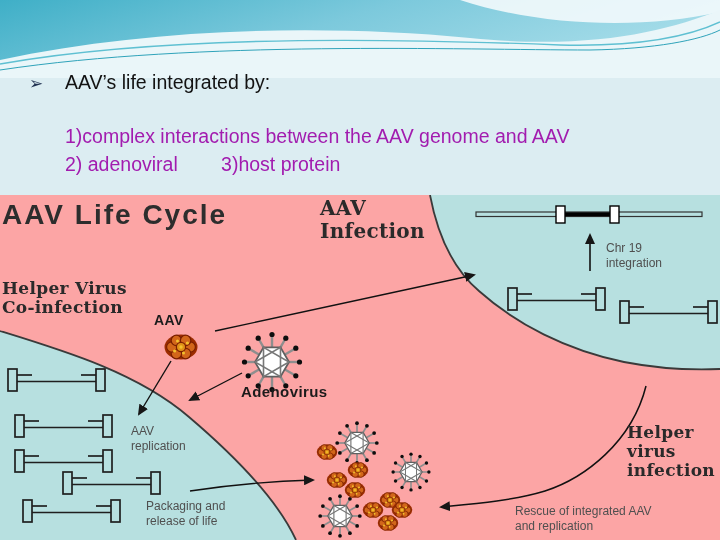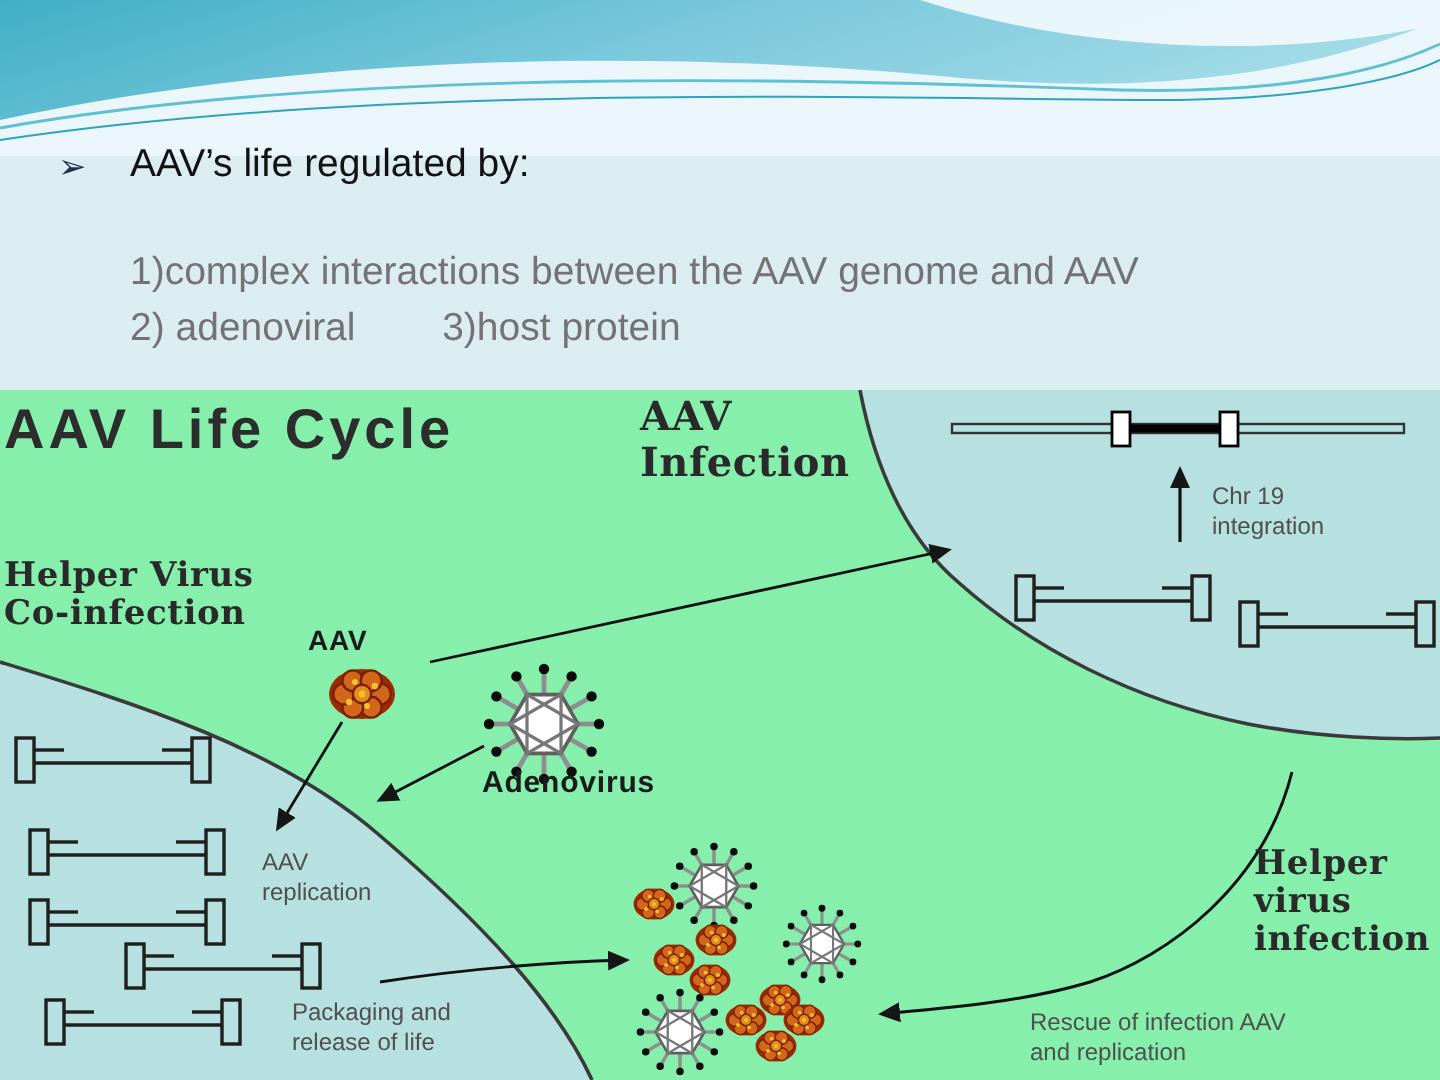--- a/index.html
+++ b/index.html
@@ -2,22 +2,22 @@
 <html><head>
 <meta charset="utf-8">
 <style>
   html,body{margin:0;padding:0;}
   body{width:720px;height:540px;overflow:hidden;background:#dcedf2;font-family:"Liberation Sans",sans-serif;}
   .slide{position:relative;width:720px;height:540px;background:#dcedf2;}
   .header-wave{position:absolute;top:0;left:0;width:720px;height:78px;}
   .bullet-block{position:absolute;left:0;top:70px;width:720px;}
   .bullet-marker{position:absolute;left:29px;top:5px;font-size:17px;color:#1f3050;line-height:1;}
   .bullet-heading{position:absolute;left:65px;top:1px;font-size:19.5px;color:#121212;}
-  .bullet-sub{position:absolute;left:65px;top:52px;font-size:19.5px;color:#737373;white-space:pre-wrap;line-height:28px;}
-  .diagram{position:absolute;left:0;top:195px;width:720px;height:345px;background:#86efac;}
+  .bullet-sub{position:absolute;left:65px;top:52px;font-size:19.5px;color:#a21caf;white-space:pre-wrap;line-height:28px;}
+  .diagram{position:absolute;left:0;top:195px;width:720px;height:345px;background:#fca5a5;}
   .diagram svg{position:absolute;left:0;top:0;}
   .dlabel{position:absolute;white-space:pre-line;font-family:"Liberation Sans",sans-serif;color:#4f4f4f;font-size:12px;line-height:1.25;}
   .serif{font-family:"DejaVu Serif","Liberation Serif",serif;font-size:17px;color:#2a2a2a;font-weight:600;line-height:1.13;letter-spacing:.3px;}
   .boldlabel{font-weight:bold;color:#1b1b1b;font-size:14px;letter-spacing:.4px;}
   .title-label{font-weight:bold;font-size:28px;letter-spacing:2px;color:#2d2d2d;font-family:"Liberation Sans",sans-serif;white-space:pre;}
 </style>
 </head>
 <body>
 
 <div class="slide">
@@ -32,21 +32,21 @@
     </defs>
     <rect x="0" y="0" width="720" height="78" fill="url(#hg)"></rect>
     <path d="M460,0 C540,26 640,30 720,12 L720,0 Z" fill="#f3fafc" opacity="0.9"></path>
     <path d="M0,78 L0,60 C150,28 320,24 470,38 C590,50 665,32 720,10 L720,78 Z" fill="#eaf6f9"></path>
     <path d="M0,64 C180,32 430,40 560,45 C640,47 690,36 720,22" fill="none" stroke="#5fc0d2" stroke-width="1.4"></path>
     <path d="M0,70 C200,40 460,50 590,50 C655,49 700,40 720,30" fill="none" stroke-width="1" stroke="#2fa3ba"></path>
   </svg>
 
   <div class="bullet-block">
     <span class="bullet-marker">➢</span>
-    <div class="bullet-heading">AAV’s life regulated by:</div>
+    <div class="bullet-heading">AAV’s life integrated by:</div>
     <div class="bullet-sub"><span>1)complex interactions between the AAV genome and AAV</span>
 <span>2) adenoviral        3)host protein</span></div>
   </div>
 
   <div class="diagram">
     <svg width="720" height="345" viewBox="0 0 720 345">
       <defs>
         <marker id="ah" markerUnits="userSpaceOnUse" markerWidth="12" markerHeight="10" refX="9" refY="5" orient="auto">
           <path d="M0,0 L11,5 L0,10 Z" fill="#161616"></path>
         </marker>
@@ -166,16 +166,16 @@
 Co-infection</div>
     <div class="dlabel boldlabel" style="left:154px;top:117px;">AAV</div>
     <div class="dlabel boldlabel" style="left:241px;top:188px;font-size:15px;">Adenovirus</div>
     <div class="dlabel" style="left:131px;top:229px;">AAV
 replication</div>
     <div class="dlabel" style="left:146px;top:304px;">Packaging and
 release of life</div>
     <div class="dlabel serif" style="left:627px;top:228px;">Helper
 virus
 infection</div>
-    <div class="dlabel" style="left:515px;top:309px;">Rescue of infection AAV
+    <div class="dlabel" style="left:515px;top:309px;">Rescue of integrated AAV
 and replication</div>
   </div>
 </div>
 
 </body></html>

